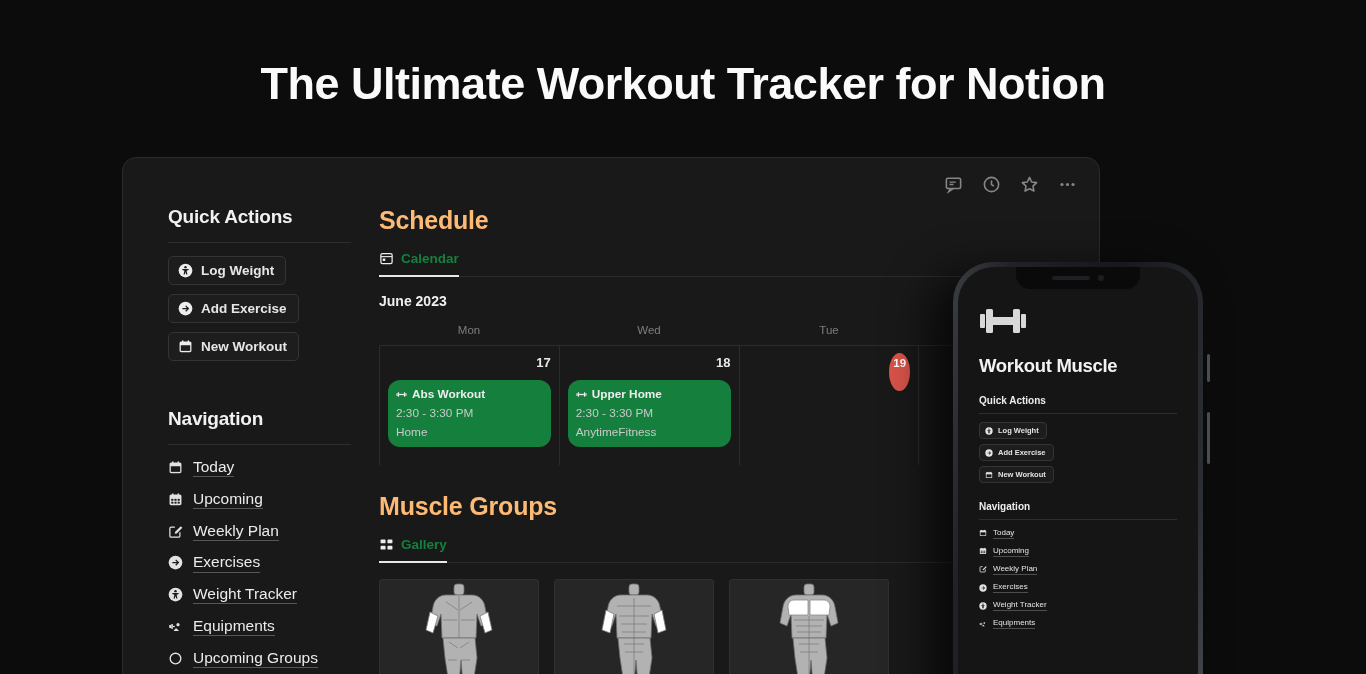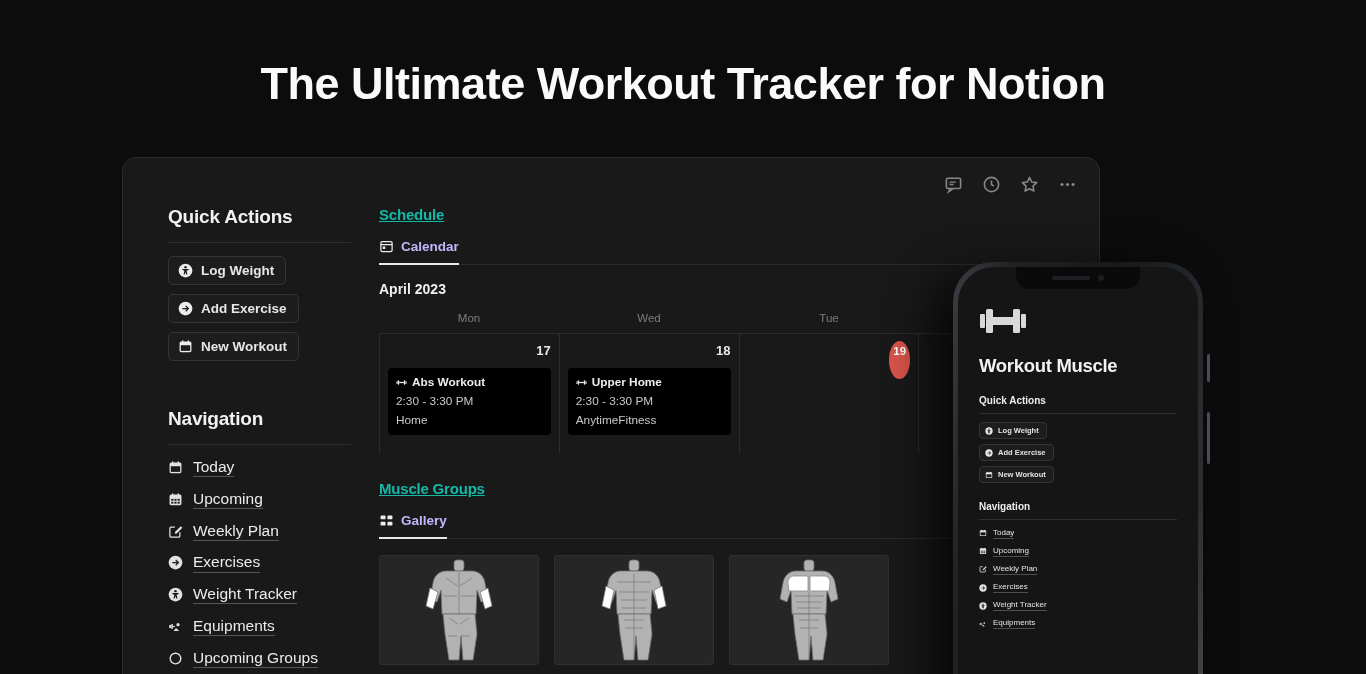--- a/index.html
+++ b/index.html
@@ -62,29 +62,29 @@
   .nav-list { display: flex; flex-direction: column; gap: 12.5px; }
   .nav-item { display: flex; align-items: center; gap: 10px; }
   .nav-label {
     font-size: 15.5px; color: #ebebeb;
     border-bottom: 1px solid #565656; line-height: 1.18;
   }
 
   
   .main { flex: 1; padding-right: 0; min-width: 0; }
   .pane-title {
-    font-size: 15px; font-weight: 700; color: #14b8a6;
-    letter-spacing: -0.2px; margin-bottom: 16px; text-decoration: underline;
+    font-size: 25px; font-weight: 700; color: #fdba74;
+    letter-spacing: -0.2px; margin-bottom: 16px;
   }
   .view-tabs { border-bottom: 1px solid #2c2c2c; margin-bottom: 16px; }
   .view-tab {
     display: inline-flex; align-items: center; gap: 7px;
     padding-bottom: 9px; margin-bottom: -1px;
     border-bottom: 2px solid #e8e8e8;
-    font-size: 13.5px; font-weight: 600; color: #c4b5fd;
+    font-size: 13.5px; font-weight: 600; color: #15803d;
   }
 
   .cal-month { font-size: 14px; font-weight: 700; color: #efefef; margin-bottom: 15px; }
   .cal-head { display: flex; }
   .cal-head div {
     flex: 1; text-align: center; font-size: 11.5px; color: #7d7d7d;
     padding-bottom: 9px;
   }
   .cal-row { display: flex; border-top: 1px solid #2c2c2c; height: 120px; }
   .cal-cell { flex: 1; border-right: 1px solid #2c2c2c; padding: 7px 8px 0; min-width: 0; }
@@ -92,21 +92,21 @@
   .cal-daynum {
     text-align: right; font-size: 13px; font-weight: 700; color: #e8e8e8;
     height: 20px; line-height: 20px;
   }
   .cal-daynum.today {
     display: block; margin-left: auto;
     width: 21px; height: 38px; line-height: 21px; text-align: center;
     background: #d9544a; color: #fff; border-radius: 50%; font-size: 11.5px;
   }
   .evt {
-    margin-top: 7px; background: #000000; border-radius: 4px;
+    margin-top: 7px; background: #15803d; border-radius: 12px;
     padding: 7px 8px 8px;
   }
   .evt-title {
     font-size: 11.8px; font-weight: 700; color: #ededed;
     display: flex; align-items: center; gap: 5px;
   }
   .evt-line { font-size: 11.8px; color: #c9c9c9; margin-top: 5px; }
   .mini-db { width: 11px; height: 11px; flex: none; display: block; }
 
   .mg-block { margin-top: 27px; }
@@ -338,21 +338,21 @@
               <svg viewBox="0 0 24 24" fill="none" stroke="#ededed" stroke-width="2">
                   <rect x="3" y="4" width="18" height="16" rx="2.5"></rect>
                   <path d="M3 9h18" stroke-width="1.8"></path>
                   <rect x="6" y="12" width="4" height="4" fill="#ededed" stroke="none"></rect>
                 </svg>
             </span>
             <span>Calendar</span>
           </span>
         </div>
 
-        <div class="cal-month">April 2023</div>
+        <div class="cal-month">June 2023</div>
         <div class="cal-head">
           <div>Mon</div>
           <div>Wed</div>
           <div>Tue</div>
           <div>Thu</div>
         </div>
 
         <div class="cal-row">
           <div class="cal-cell">
             <div class="cal-daynum">17</div>

